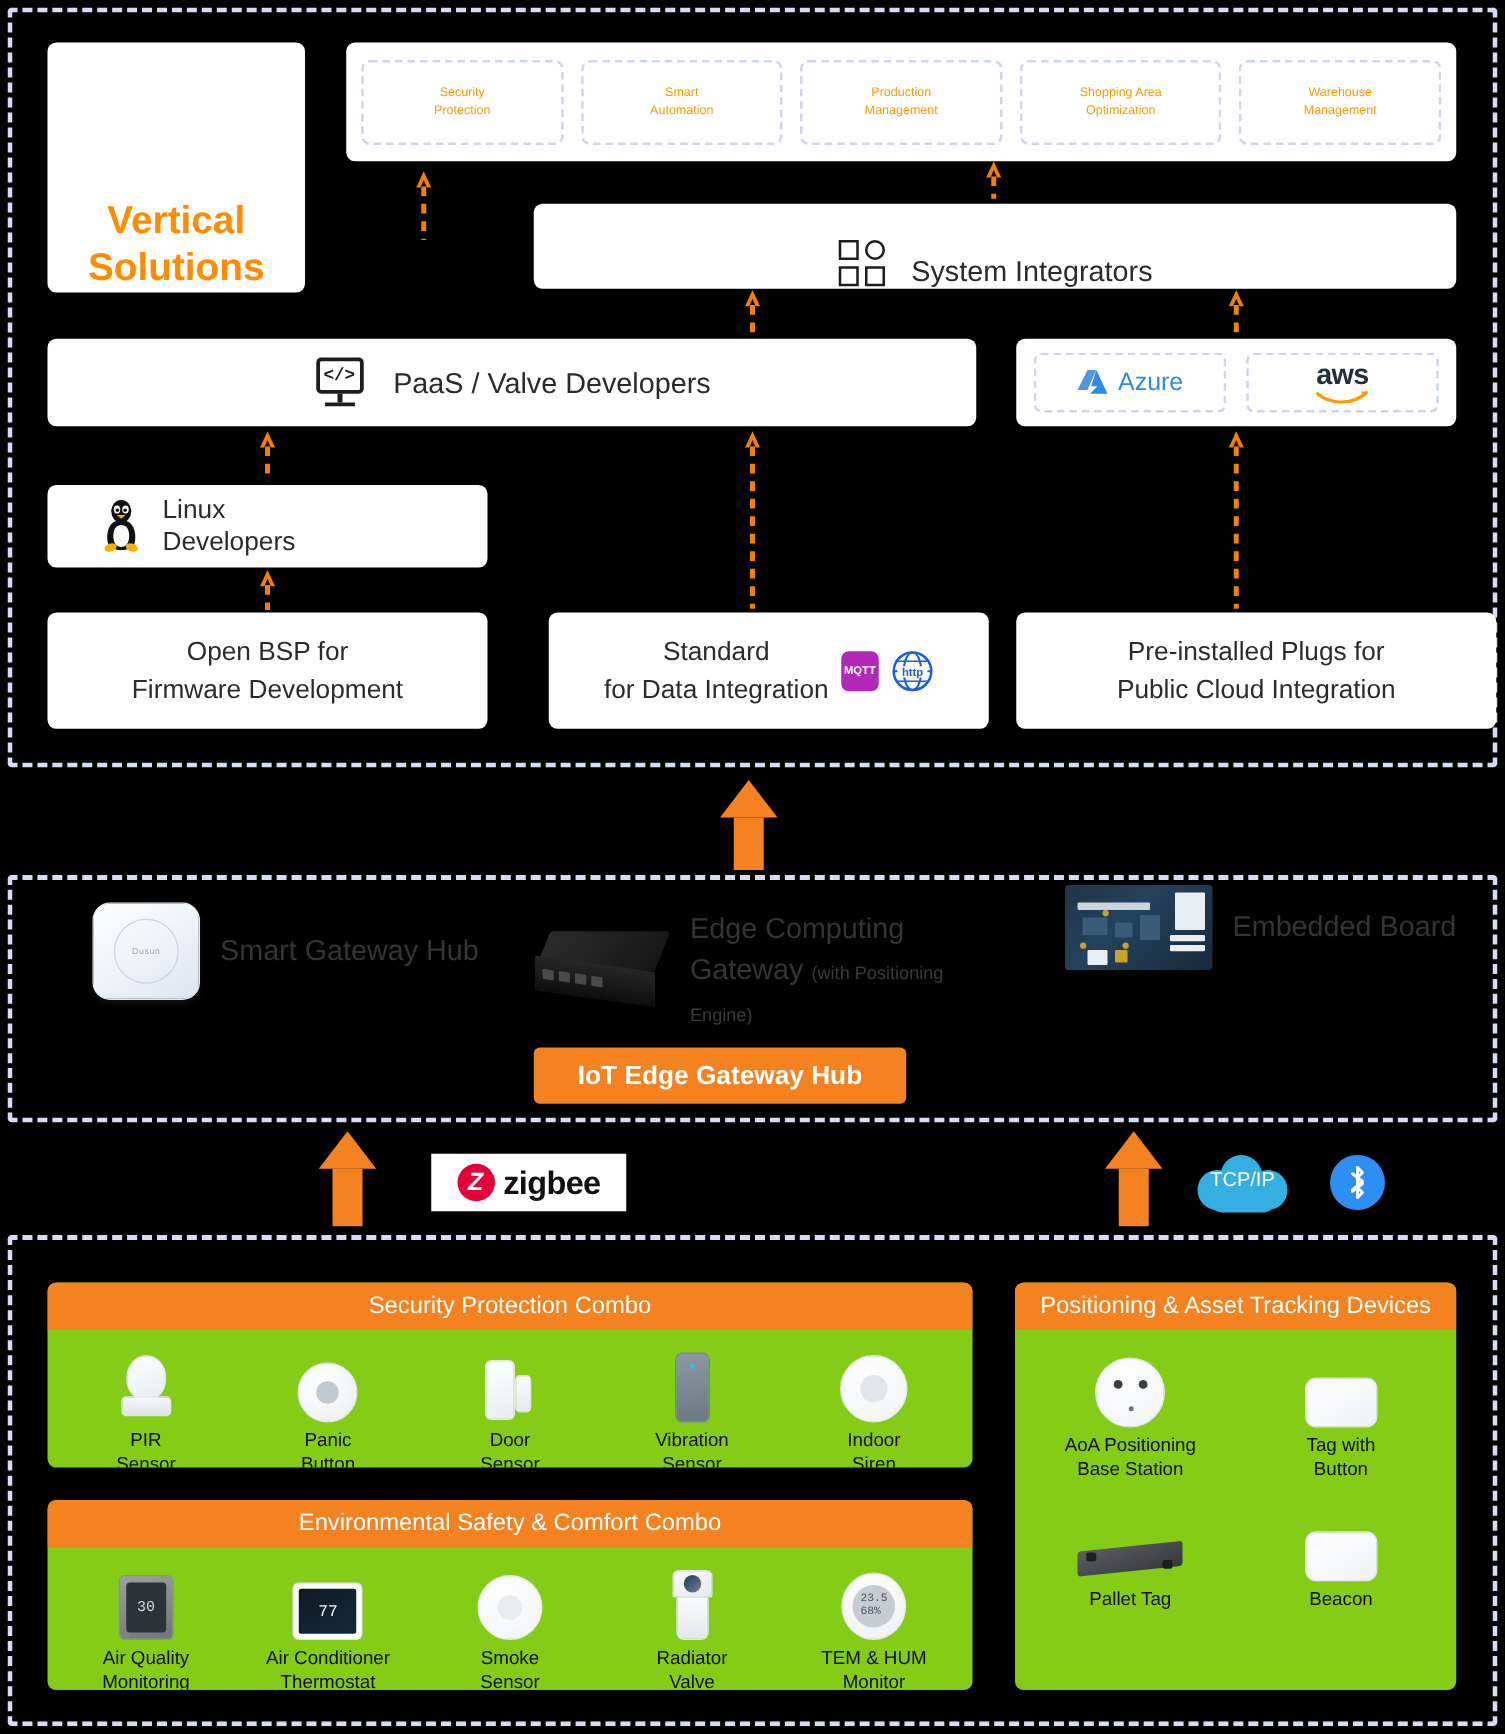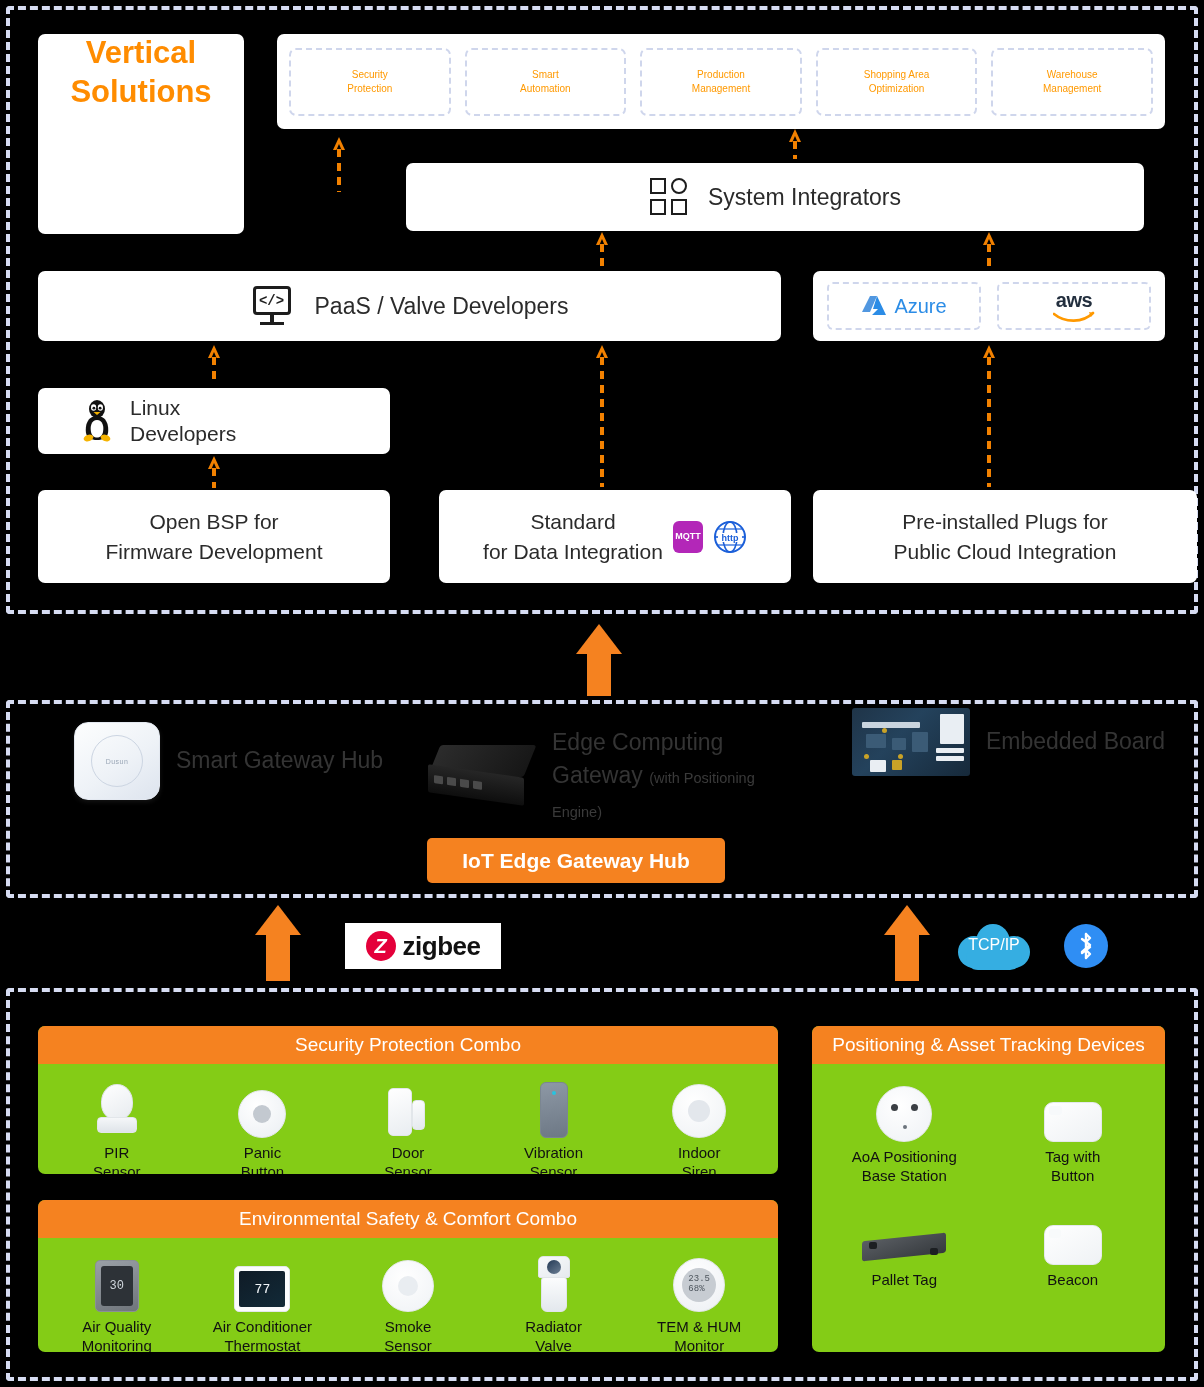--- a/index.html
+++ b/index.html
@@ -24,21 +24,21 @@
   
   .card {
     position: absolute;
     background: #fff;
     border-radius: 7px;
   }
 
   
   #vertical-solutions-card {
     left: 38px; top: 34px; width: 206px; height: 200px;
-    display:flex; align-items:flex-start; justify-content:center;
+    display:flex; align-items:flex-end; justify-content:center;
   }
   #vertical-solutions-card .vs-title {
     color: #FF8C00;
     font-size: 31px; font-weight: bold; line-height: 1.25;
     text-align: center;
   }
 
   
   #solutions-card {
     left: 277px; top: 34px; width: 888px; height: 95px;
@@ -50,22 +50,22 @@
     border: 2px dashed #cfd6ec;
     border-radius: 7px;
     height: 68px;
     display: flex; align-items: center; justify-content: center;
     color: #FF9900; font-size: 10px; line-height: 1.38;
     text-align: center;
   }
 
   
   #system-integrators-card {
-    left: 406px; top: 163px; width: 738px; height: 68px;
-    display: flex; align-items: center; justify-content: center; gap: 19px;
+    left: 427px; top: 163px; width: 738px; height: 68px;
+    display: flex; align-items: flex-end; justify-content: center; gap: 19px;
   }
   #system-integrators-card .si-label { font-size: 23px; color: #2b2b2b; }
 
   .grid-icon { width: 40px; height: 40px; position: relative; }
   .grid-icon i {
     position: absolute; width: 16px; height: 16px;
     border: 2.6px solid #1d1d1d; background: transparent;
   }
   .grid-icon i.tl { left: 1px;  top: 1px; }
   .grid-icon i.tr { left: 22px; top: 1px; border-radius: 50%; }
@@ -101,21 +101,21 @@
   }
   .cloud-chip {
     flex: 1; height: 48px;
     border: 2px dashed #cfd6ec; border-radius: 6px;
     display:flex; align-items:center; justify-content:center; gap: 7px;
   }
   .azure-label { color:#2b8ce6; font-size: 20px; }
   .azure-mark { width: 26px; height: 24px; position: relative; }
   .azure-mark svg { display:block; }
   .aws-wrap { display:flex; flex-direction:column; align-items:center; }
-  .aws-text { font-size: 20px; font-weight: bold; color:#232f3e; letter-spacing:-0.5px; line-height:0.95; }
+  .aws-text { font-size: 23px; font-weight: bold; color:#232f3e; letter-spacing:-0.5px; line-height:0.95; }
   .aws-smile { width: 42px; height: 11px; margin-top:1px; }
 
   
   #linux-card {
     left: 38px; top: 388px; width: 352px; height: 66px;
     display: flex; align-items: center; gap: 16px; padding-left: 42px;
   }
   #linux-card .linux-label { font-size: 21px; color:#2b2b2b; line-height:1.25; }
   .tux { width: 34px; height: 44px; }
 

